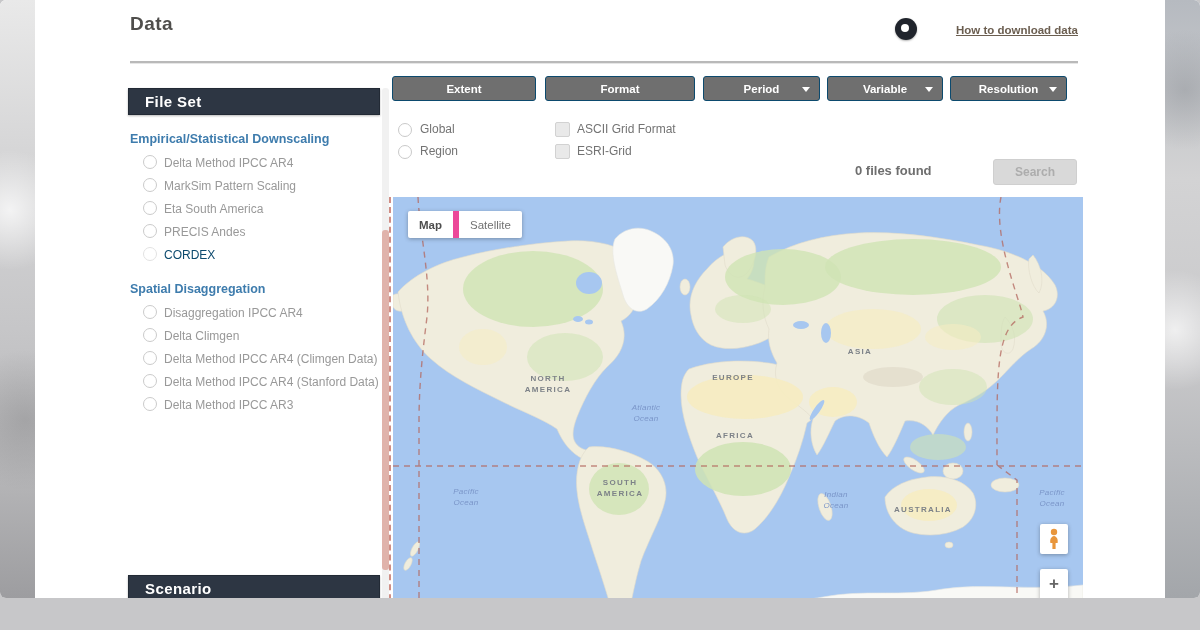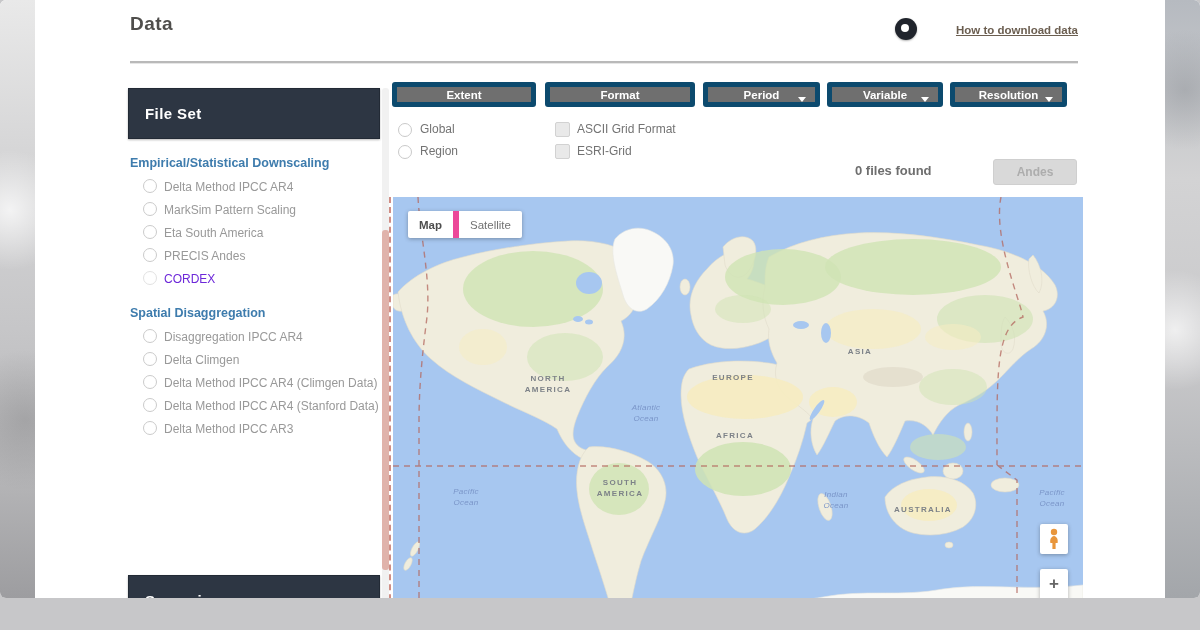--- a/index.html
+++ b/index.html
@@ -23,34 +23,34 @@
   
   .page-title{position:absolute;left:95px;top:13px;font-size:19px;font-weight:bold;color:#4f4e4c;letter-spacing:.5px;}
   .header-divider{position:absolute;left:95px;right:87px;top:61px;height:2px;background:#b9b9b9;border-bottom:1px solid #e6e6e6;}
   .help-icon{position:absolute;left:860px;top:18px;width:22px;height:22px;border-radius:50%;background:#20242c;box-shadow:0 1px 2px rgba(0,0,0,.3);}
   .help-icon::after{content:"";position:absolute;left:6px;top:6px;width:8px;height:8px;border-radius:50%;background:#fff;}
   .help-link{position:absolute;right:87px;top:23px;width:140px;text-align:right;font-size:11.5px;font-weight:bold;color:#6b5e50;text-decoration:underline;line-height:14px;cursor:pointer;}
 
   
   .sidebar{position:absolute;left:93px;top:88px;width:252px;height:542px;}
   .panel-header{background:#2d3643;border:1px solid #222a35;box-shadow:0 1px 2px rgba(0,0,0,.28);color:#fff;
-    font-size:15px;font-weight:bold;padding:16px 16px;letter-spacing:.4px;}
+    font-size:15px;font-weight:bold;padding:4px 16px;letter-spacing:.4px;}
   .filter-list{padding-top:2px;}
   .sec-title{color:#3e7cad;font-size:12.5px;font-weight:bold;margin:15px 0 6px 2px;}
   .opt{font-size:12px;color:#999;line-height:23px;cursor:pointer;}
   .radio{display:inline-block;vertical-align:-2px;width:12px;height:12px;margin:0 7px 0 15px;border:1px solid #cbcbcb;border-radius:50%;background:#fff;}
-  .opt.disabled{color:#6d28d9;}
+  .opt.disabled{color:#0c4a6e;}
   .opt.disabled .radio{border-color:#e2e2e2;}
   .scenario-box{position:absolute;left:0;top:487px;width:218px;}
   .panel-stub{position:absolute;left:0;top:534px;width:218px;height:10px;background:#2d3643;border:1px solid #222a35;border-top:2px solid #4d5663;}
   .fl-scroll{position:absolute;left:347px;top:88px;width:7px;height:542px;background:#f1f1f1;border-radius:3px;}
   .fl-thumb{position:absolute;left:0;top:142px;width:7px;height:340px;background:#e0b3ab;border-radius:3px;}
 
   
-  .tb-btn{position:absolute;top:82px;height:25px;background:#6f6f6f;border:5px solid #0c4a6e;border-radius:3px;
+  .tb-btn{position:absolute;top:76px;height:25px;background:#6f6f6f;border:1px solid #0c4a6e;border-radius:3px;
     color:#fff;font-size:11.5px;font-weight:bold;display:flex;align-items:center;justify-content:center;cursor:pointer;box-sizing:border-box;}
   .caret{position:absolute;right:9px;top:10px;width:0;height:0;border-left:4px solid transparent;border-right:4px solid transparent;border-top:5px solid #fff;}
 
   
   .radio-sm{position:absolute;width:12px;height:12px;border:1px solid #c9c9c9;border-radius:50%;background:#fff;cursor:pointer;}
   .chk{position:absolute;width:13px;height:13px;background:#e9e9e9;border:1px solid #d2d2d2;border-radius:2px;cursor:pointer;}
   .w-label{position:absolute;font-size:12px;color:#737373;cursor:pointer;}
 
   .files-found{position:absolute;left:820px;top:163px;font-size:13px;font-weight:bold;color:#6e6e6e;}
   .search-btn{position:absolute;left:958px;top:159px;width:84px;height:26px;background:#d9d9d9;border:1px solid #cfcfcf;border-radius:3px;
@@ -140,21 +140,21 @@
     <span class="w-label" style="left:385px;top:122px;">Global</span>
     <span class="radio-sm" style="left:363px;top:145px;"></span>
     <span class="w-label" style="left:385px;top:144px;">Region</span>
 
     <span class="chk" style="left:520px;top:122px;"></span>
     <span class="w-label" style="left:542px;top:122px;">ASCII Grid Format</span>
     <span class="chk" style="left:520px;top:144px;"></span>
     <span class="w-label" style="left:542px;top:144px;">ESRI-Grid</span>
 
     <div class="files-found">0 files found</div>
-    <div class="search-btn">Andes</div>
+    <div class="search-btn">Search</div>
 
     <div class="map">
       <svg class="world" width="690" height="433" viewBox="0 0 690 433">
         <rect x="0" y="0" width="690" height="433" fill="#a7c7f0"></rect>
 
         <g fill="#f0eddd" stroke="#e0dccb" stroke-width="0.6">
 
           <path d="M0,98 C8,94 18,100 15,110 C9,117 2,114 0,110 Z"></path>
 
           <path d="M5,95 C20,78 45,66 70,60 C100,52 140,46 175,44 C205,42 235,50 248,68 C255,80 252,92 240,90 C248,104 240,118 228,124 C236,142 228,158 214,170 C202,182 192,200 184,220 C178,236 178,246 190,252 C202,256 214,258 220,264 C214,270 202,268 190,262 C178,256 170,246 164,232 C150,222 128,214 108,204 C84,192 58,180 38,162 C20,146 8,122 5,95 Z"></path>

